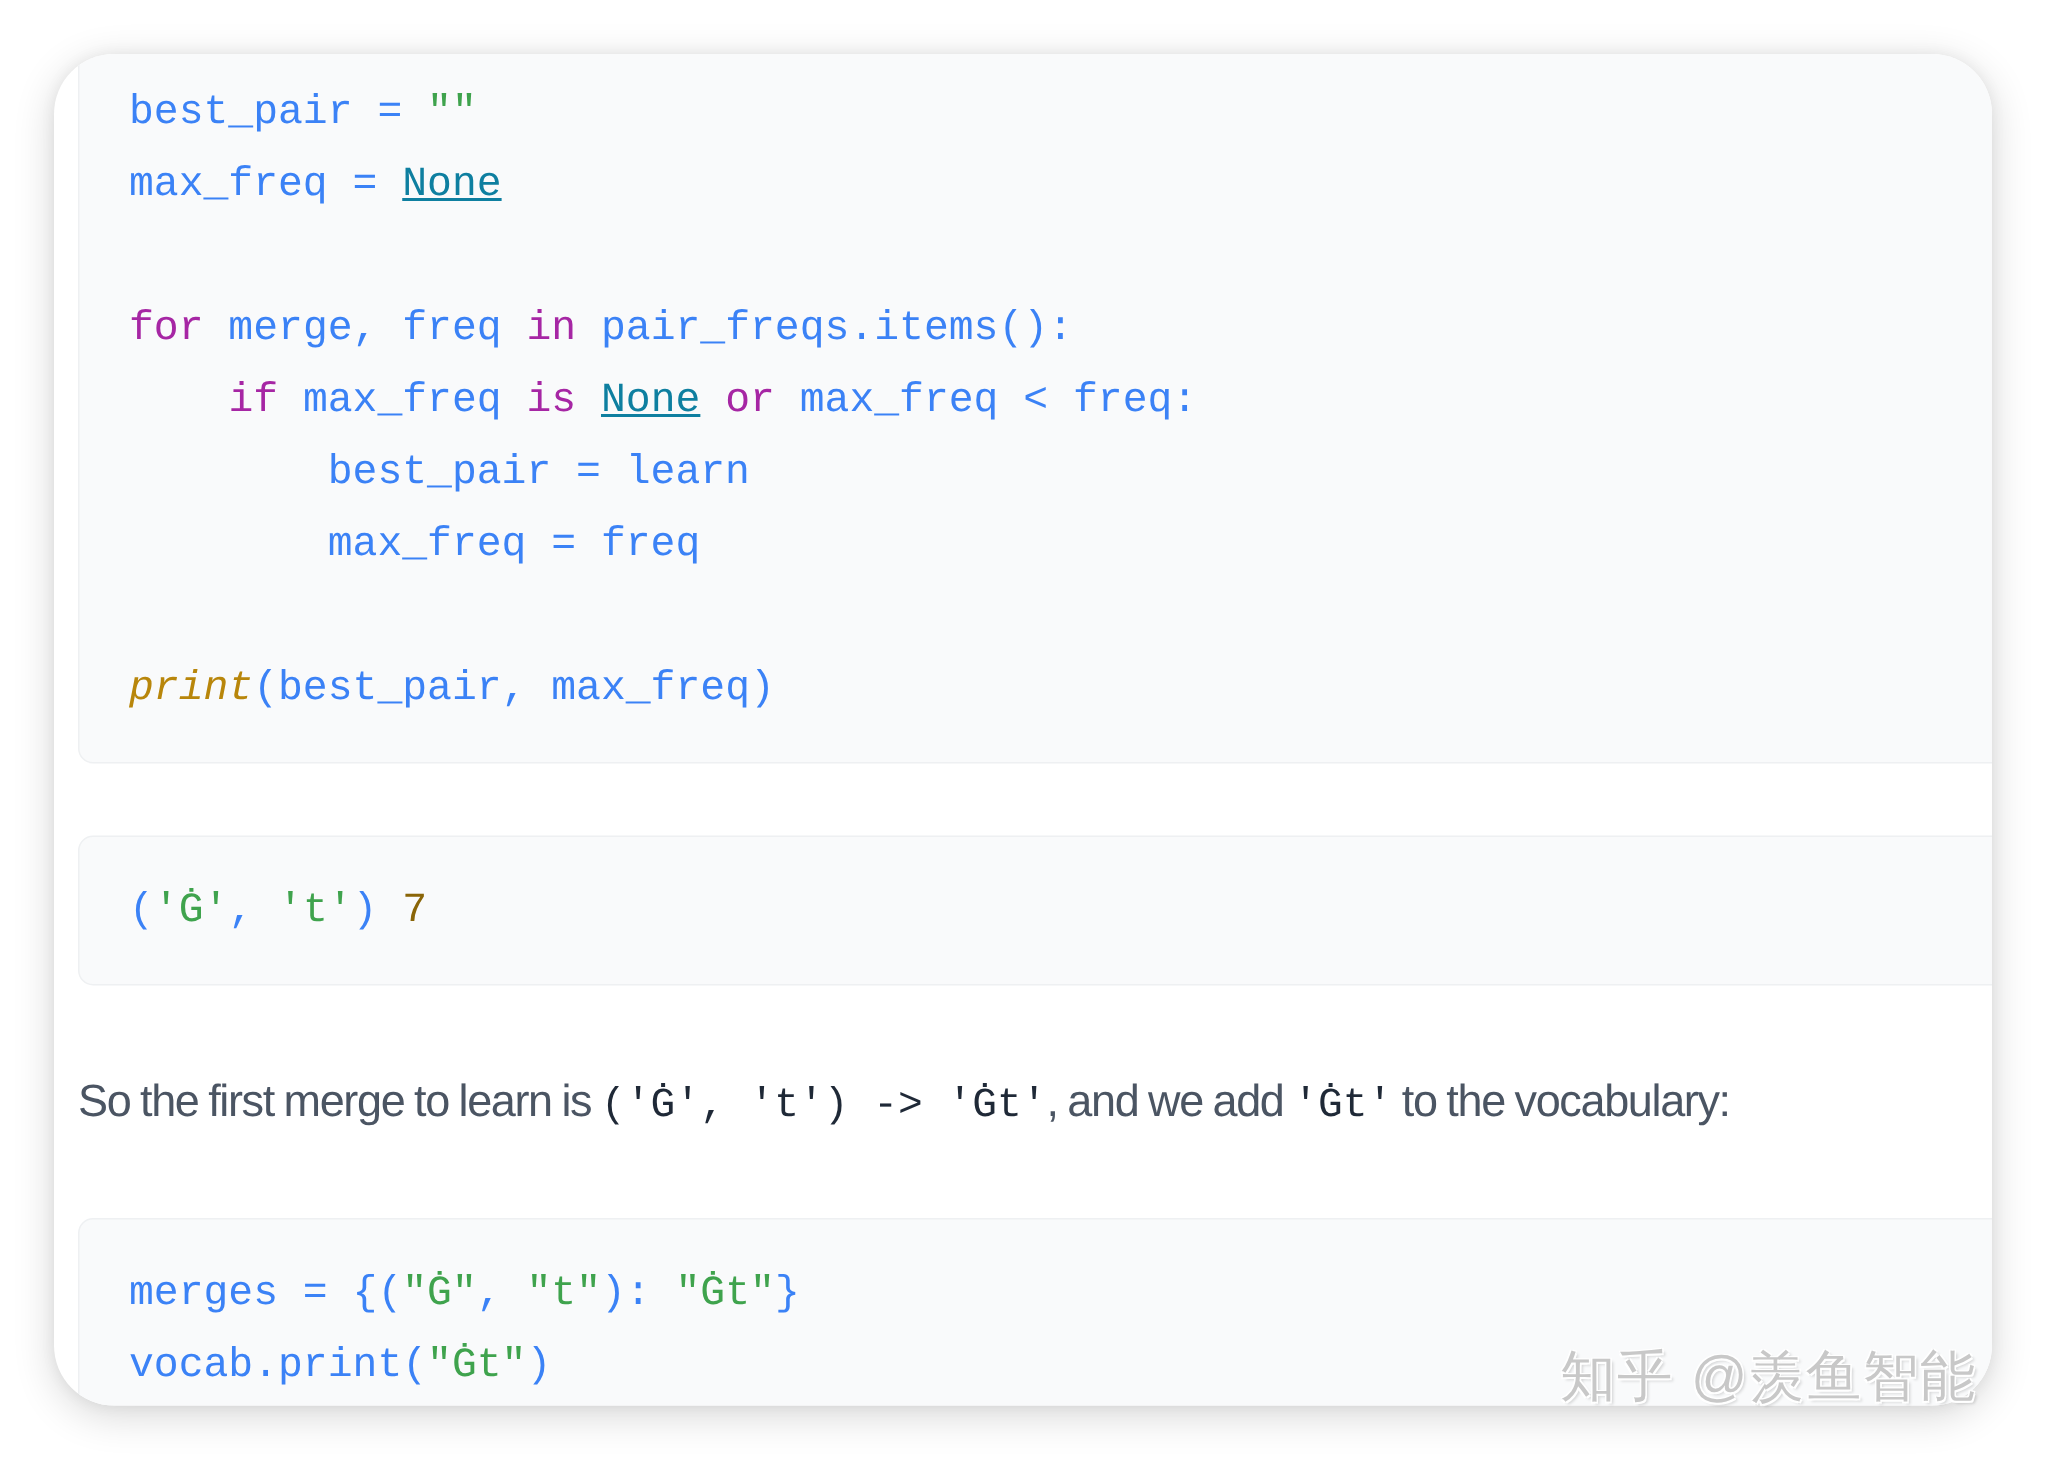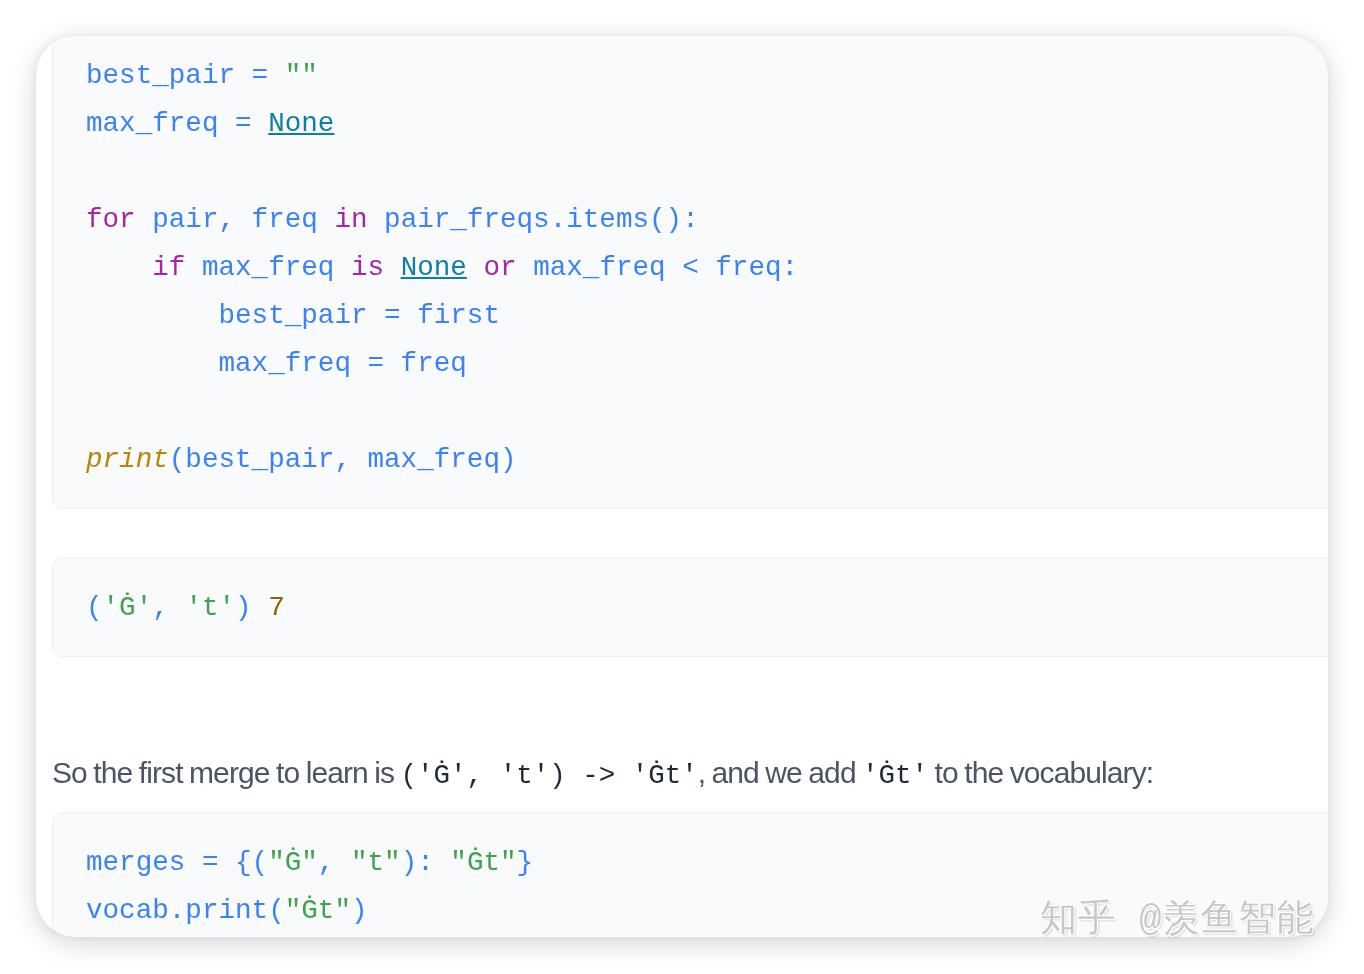--- a/index.html
+++ b/index.html
@@ -49,21 +49,21 @@
     .kw { color: #a626a4; text-align: center; }
     .const { color: #0e7fa0; text-decoration: underline; }
     .builtin { color: #b8860b; font-style: italic; }
     .str { color: #3fa34d; }
     .num { color: #8a6508; }
     .plain { color: #3b82f6; }
 
     .para {
       position: absolute;
       left: 16px;
-      top: 712px;
+      top: 674px;
       width: 1270px;
       margin: 0;
       font-family: "Liberation Sans", "DejaVu Sans", sans-serif;
       font-size: 30px;
       letter-spacing: -0.9px;
       word-spacing: -1px;
       line-height: 50px;
       color: #4b5563;
       white-space: nowrap;
     }
@@ -71,40 +71,40 @@
       font-family: "Liberation Mono", "DejaVu Sans Mono", monospace;
       font-size: 27.5px;
       letter-spacing: 0;
       word-spacing: 0;
       color: #1f2937;
     }
     .watermark {
       position: absolute;
       left: 1040px;
       top: 893px;
-      font-family: Liberation Mono, monospace;
+      font-family: Liberation Sans, sans-serif;
       font-size: 37px;
       color: #c8c8c8;
       letter-spacing: 1px;
       text-shadow: 1px 1px 0 #ffffff, -1px -1px 0 #ffffff, 1px -1px 0 #ffffff, -1px 1px 0 #ffffff, 2px 2px 2px rgba(0,0,0,0.15);
       white-space: nowrap;
     }
   </style>
 </head>
 <body>
 
 <div class="card">
 
   <div class="code-block" id="block1">
     <pre><span><span class="plain">best_pair = </span><span class="str">""</span></span>
 <span><span class="plain">max_freq = </span><span class="const">None</span></span>
 <span></span>
-<span><span class="kw">for</span><span class="plain"> pair, freq </span><span class="kw">in</span><span class="plain"> pair_freqs.items():</span></span>
+<span><span class="kw">for</span><span class="plain"> merge, freq </span><span class="kw">in</span><span class="plain"> pair_freqs.items():</span></span>
 <span><span class="plain">    </span><span class="kw">if</span><span class="plain"> max_freq </span><span class="kw">is</span><span class="plain"> </span><span class="const">None</span><span class="plain"> </span><span class="kw">or</span><span class="plain"> max_freq &lt; freq:</span></span>
-<span><span class="plain">        best_pair = first</span></span>
+<span><span class="plain">        best_pair = learn</span></span>
 <span><span class="plain">        max_freq = freq</span></span>
 <span></span>
 <span><span class="builtin">print</span><span class="plain">(best_pair, max_freq)</span></span></pre>
   </div>
 
   <div class="code-block" id="block2">
     <pre><span><span class="plain">(</span><span class="str">'Ġ'</span><span class="plain">, </span><span class="str">'t'</span><span class="plain">) </span><span class="num">7</span></span></pre>
   </div>
 
   <p class="para"><span>So the first merge to learn is </span><code>('Ġ', 't') -&gt; 'Ġt'</code><span>, and we add </span><code>'Ġt'</code><span> to the vocabulary:</span></p>

